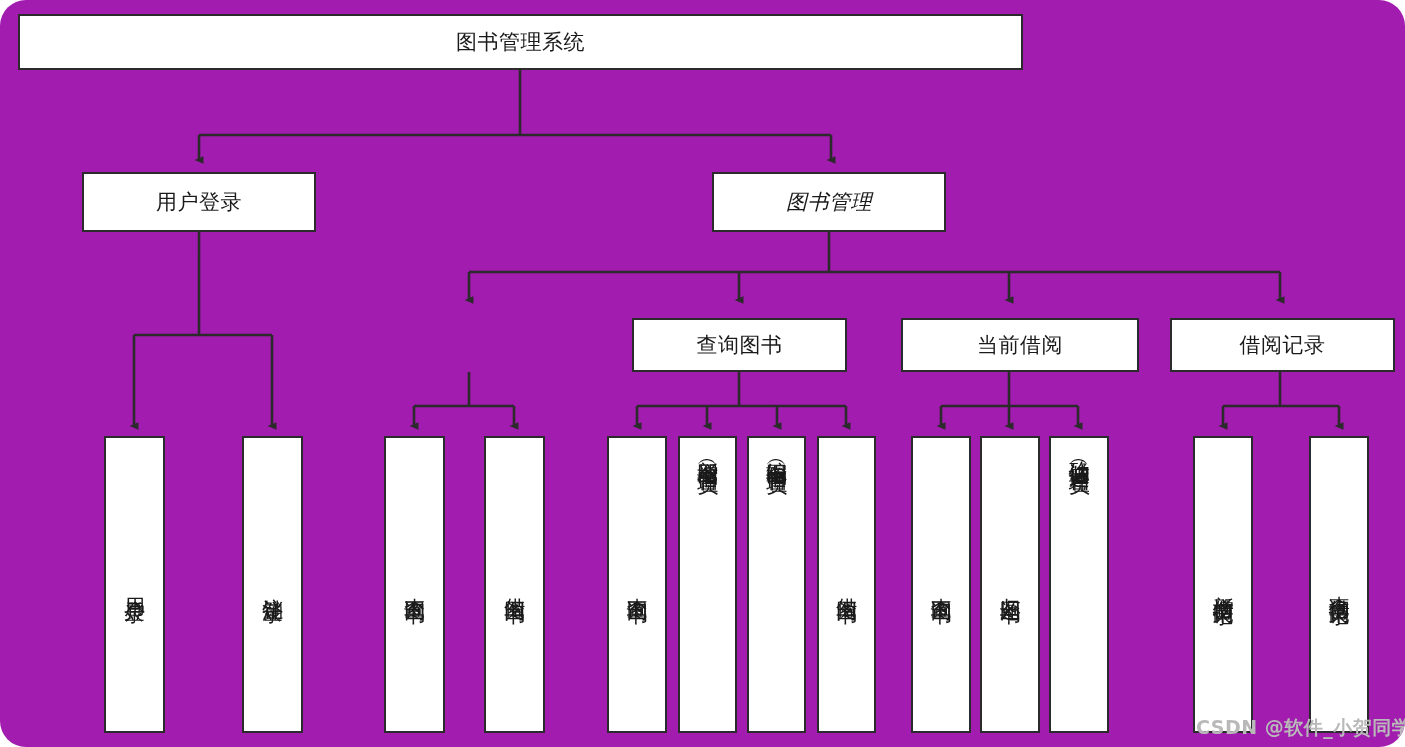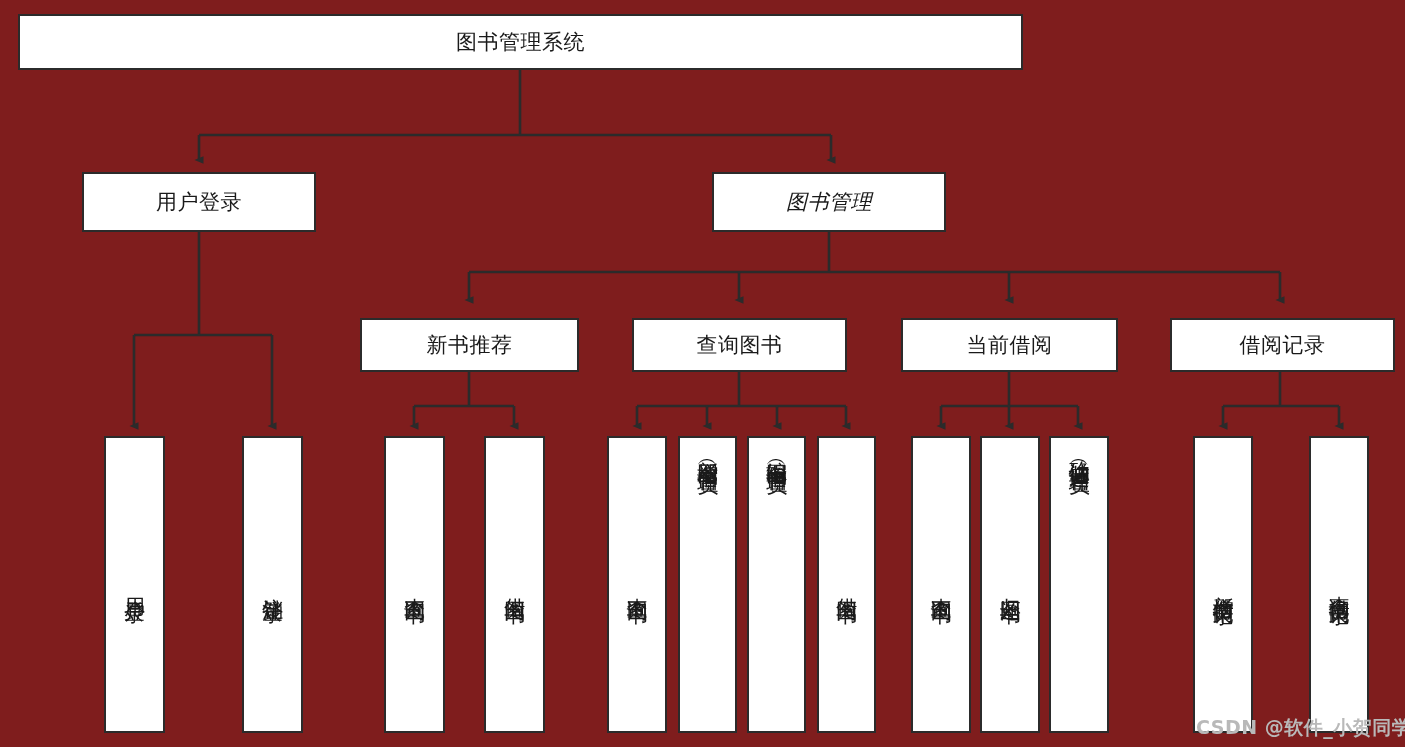--- a/index.html
+++ b/index.html
@@ -8,22 +8,23 @@
     padding: 0;
     background: #ffffff;
   }
   body {
     font-family: "DejaVu Sans", "Liberation Sans", sans-serif;
   }
   #diagram-root {
     position: relative;
     width: 1405px;
     height: 747px;
-    background: #7f1d1d;
+    background: #a21caf;
     overflow: hidden;
+    border-radius: 26px;
   }
   #diagram-svg {
     position: absolute;
     left: 0;
     top: 0;
     width: 1405px;
     height: 747px;
   }
   .node {
     position: absolute;
@@ -128,27 +129,24 @@
     <span class="node-label">图书管理系统</span>
   </div>
 
   <div class="node" style="left:82px; top:172px; width:234px; height:60px;">
     <span class="node-label">用户登录</span>
   </div>
   <div class="node" style="left:712px; top:172px; width:234px; height:60px;font-style:italic;">
     <span class="node-label">图书管理</span>
   </div>
 
-  <div class="node" style="left:360px; top:318px; width:219px; height:54px;">
-    <span class="node-label">新书推荐</span>
-  </div>
   <div class="node" style="left:632px; top:318px; width:215px; height:54px;">
     <span class="node-label">查询图书</span>
   </div>
-  <div class="node" style="left:901px; top:318px; width:217px; height:54px;">
+  <div class="node" style="left:901px; top:318px; width:238px; height:54px;">
     <span class="node-label">当前借阅</span>
   </div>
   <div class="node" style="left:1170px; top:318px; width:225px; height:54px;">
     <span class="node-label">借阅记录</span>
   </div>
 
   <div class="node node-vertical center-v" style="left:104px; top:436px; width:61px; height:297px;">
     <span class="node-label">用户登录</span>
   </div>
   <div class="node node-vertical center-v" style="left:242px; top:436px; width:61px; height:297px;">

